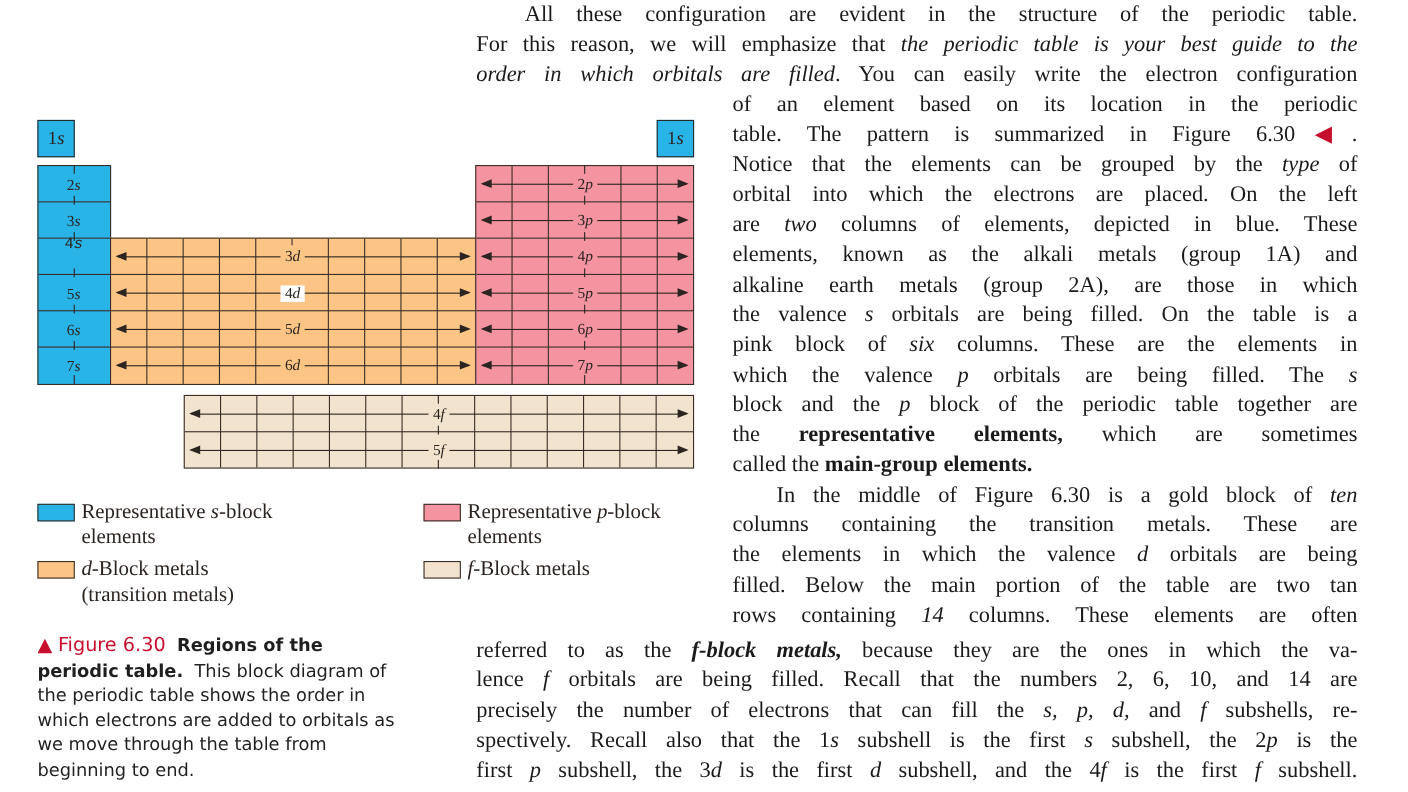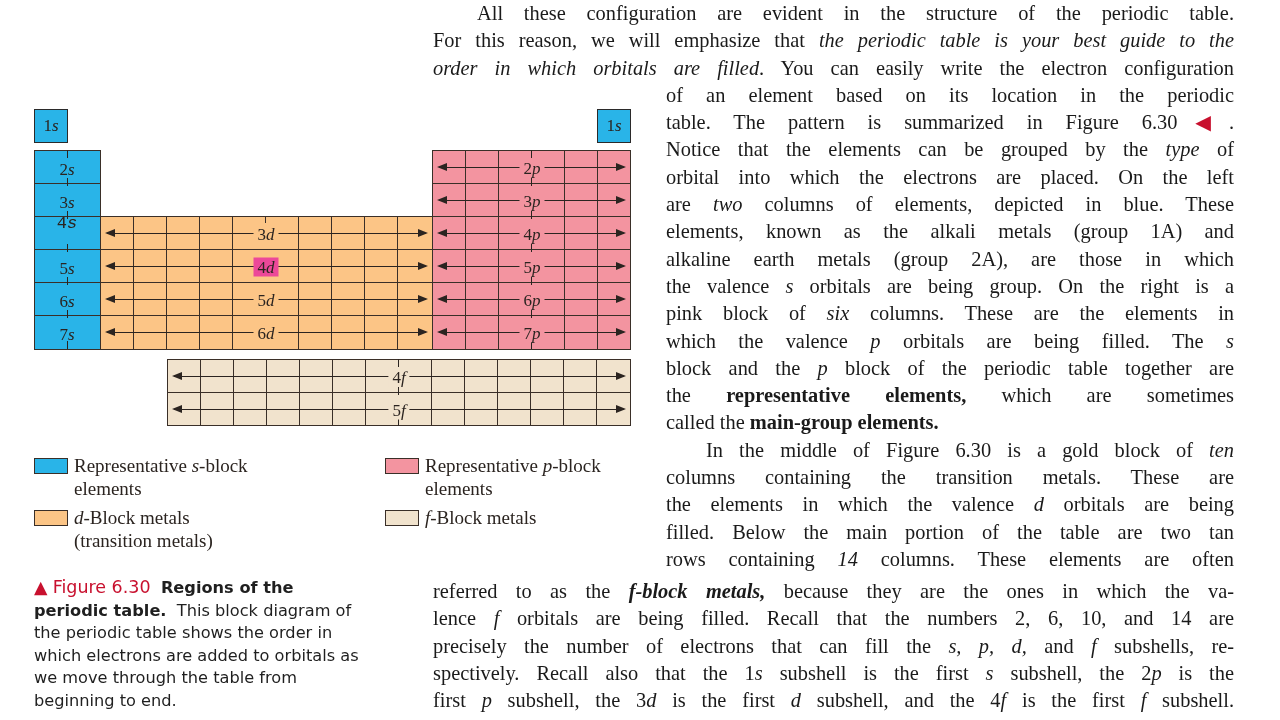--- a/index.html
+++ b/index.html
@@ -6,21 +6,21 @@
   body {
     width:1280px; height:720px; position:relative; overflow:hidden;
     background:#ffffff; color:#1a1a1a;
     font-family:"Liberation Serif","DejaVu Serif",serif;
   }
   .figure { position:absolute; left:0; top:0; width:650px; height:720px; }
   .grid-block { position:absolute; box-sizing:border-box; border:1.5px solid #3a2f28; }
   .vline { position:absolute; top:0; bottom:0; width:1.3px; background:#3a2f28; }
   .hline { position:absolute; left:0; right:0; height:1.3px; background:#3a2f28; }
   .row-label {
-    position:absolute; font-size:17px; line-height:17px;
+    position:absolute; font-size:14px; line-height:17px;
     background:transparent; color:#2b2420; white-space:nowrap;
     transform:translate(-50%,-50%);
   }
   .row-label i { font-style:italic; }
   .lbl-bg { padding:0 4px; }
   .arrow-line { position:absolute; height:1.3px; background:#2b2420; }
   .arrow-l, .arrow-r { position:absolute; width:0; height:0; border-top:4px solid transparent; border-bottom:4px solid transparent; }
   .arrow-l { border-right:10px solid #2b2420; }
   .arrow-r { border-left:10px solid #2b2420; }
   .tick { position:absolute; width:1.3px; height:8px; background:#2b2420; }
@@ -101,21 +101,21 @@
     <div class="arrow-line" style="left:6px;right:6px;top:115px"></div>
     <div class="arrow-l" style="left:4px;top:12px"></div>
       <div class="arrow-r" style="right:4px;top:12px"></div>
     <div class="arrow-l" style="left:4px;top:45px"></div>
       <div class="arrow-r" style="right:4px;top:45px"></div>
     <div class="arrow-l" style="left:4px;top:78px"></div>
       <div class="arrow-r" style="right:4px;top:78px"></div>
     <div class="arrow-l" style="left:4px;top:111px"></div>
       <div class="arrow-r" style="right:4px;top:111px"></div>
     <div class="row-label" style="left:165px;top:17px;"><span class="lbl-bg" style="background:#fcc586"><span>3</span><i>d</i></span></div>
-    <div class="row-label" style="left:165px;top:50px;"><span class="lbl-bg" style="background:#ec4899"><span>4</span><i>d</i></span></div>
+    <div class="row-label" style="left:165px;top:50px;"><span class="lbl-bg" style="background:#ffffff"><span>4</span><i>d</i></span></div>
     <div class="row-label" style="left:165px;top:83px;"><span class="lbl-bg" style="background:#fcc586"><span>5</span><i>d</i></span></div>
     <div class="row-label" style="left:165px;top:116px;"><span class="lbl-bg" style="background:#fcc586"><span>6</span><i>d</i></span></div>
   </div>
 
   <div class="grid-block" style="left:432px;top:150px;width:199px;height:200px;background:#f394a0;padding-left:30px;">
     <div class="vline" style="left:32px"></div>
       <div class="vline" style="left:65px"></div>
     <div class="vline" style="left:131px"></div>
       <div class="vline" style="left:164px"></div>
     <div class="hline" style="top:32px"></div>
@@ -231,21 +231,21 @@
 </div>
 
 <div class="body-text" style="left:666px;top:81.9px;width:568px;">
   <span class="line">of an element based on its location in the periodic</span>
   <span class="line"><span>table. The pattern is summarized in Figure 6.30</span><span class="red-tri">◀</span><span>.</span></span>
   <span class="line"><span>Notice that the elements can be grouped by the </span><i>type</i><span> of</span></span>
   <span class="line">orbital into which the electrons are placed. On the left</span>
   <span class="line"><span>are </span><i>two</i><span> columns of elements, depicted in blue. These</span></span>
   <span class="line">elements, known as the alkali metals (group 1A) and</span>
   <span class="line">alkaline earth metals (group 2A), are those in which</span>
-  <span class="line"><span>the valence </span><i>s</i><span> orbitals are being group. On the right is a</span></span>
+  <span class="line"><span>the valence </span><i>s</i><span> orbitals are being filled. On the table is a</span></span>
   <span class="line"><span>pink block of </span><i>six</i><span> columns. These are the elements in</span></span>
   <span class="line"><span>which the valence </span><i>p</i><span> orbitals are being filled. The </span><i>s</i></span>
   <span class="line"><span>block and the </span><i>p</i><span> block of the periodic table together are</span></span>
   <span class="line"><span>the </span><b>representative elements,</b><span> which are sometimes</span></span>
   <span class="line last"><span>called the </span><b>main-group elements.</b></span>
   <span class="line" style="padding-left:40px;"><span>In the middle of Figure 6.30 is a gold block of </span><i>ten</i></span>
   <span class="line">columns containing the transition metals. These are</span>
   <span class="line"><span>the elements in which the valence </span><i>d</i><span> orbitals are being</span></span>
   <span class="line">filled. Below the main portion of the table are two tan</span>
   <span class="line"><span>rows containing </span><i>14</i><span> columns. These elements are often</span></span>

